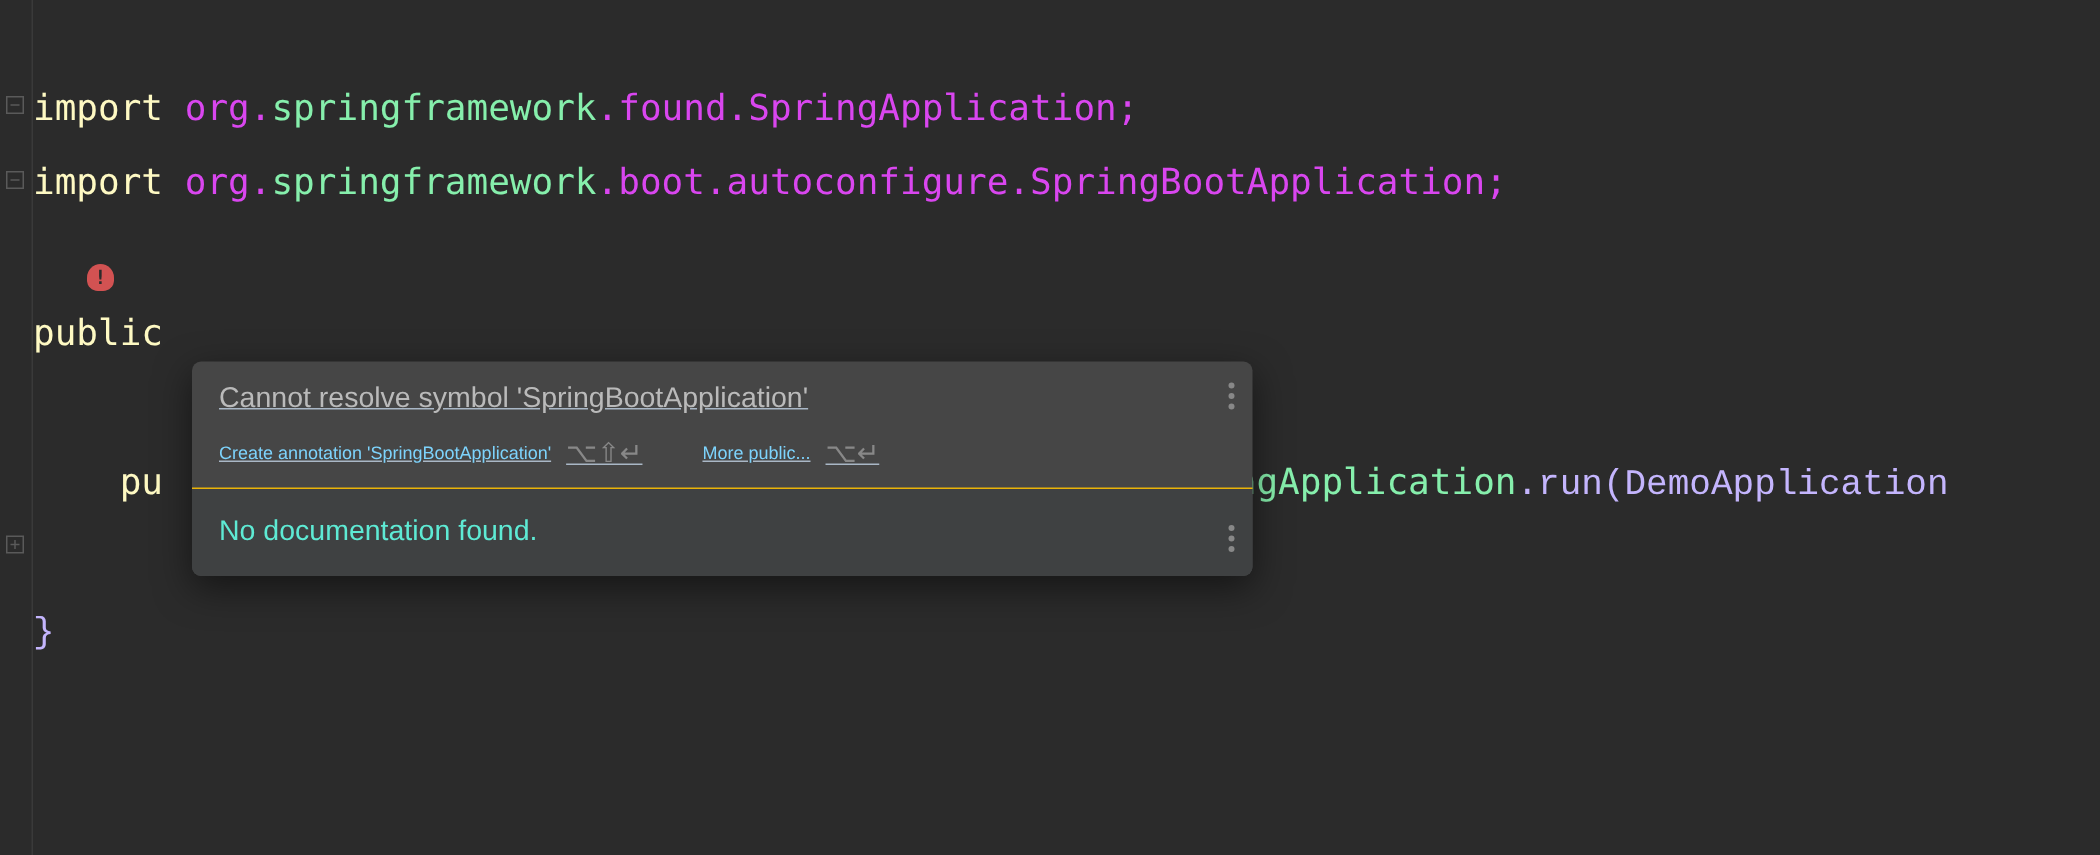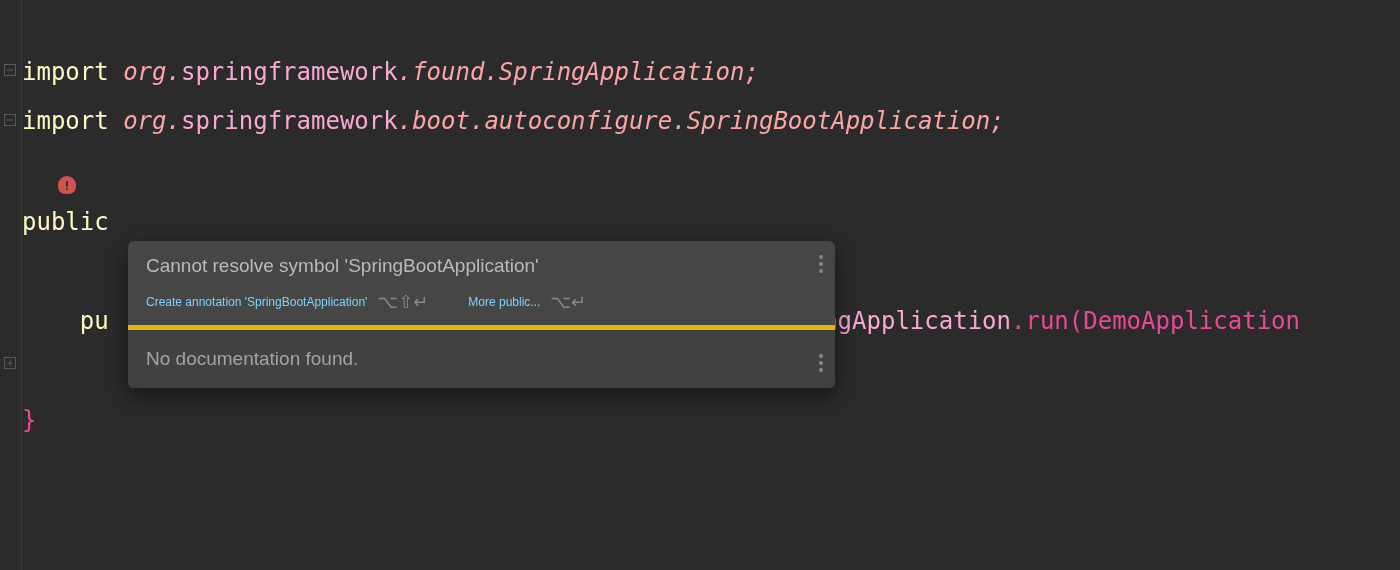--- a/index.html
+++ b/index.html
@@ -77,23 +77,23 @@
       margin-left: 22px;
       padding-top: 48px;
     }
     .line {
       height: 49px;
       line-height: 49px;
       white-space: pre;
       position: relative;
     }
     .keyword { color: #fef9c3; }
-    .error-red { color: #f9a8d4; }
-    .dim { color: #fca5a5; font-style: italic; }
-    .normal { color: #ec4899; }
+    .error-red { color: #86efac; }
+    .dim { color: #d946ef; }
+    .normal { color: #c4b5fd; font-family: Liberation Mono, monospace; }
     
     .lightbulb {
       position: absolute;
       left: 36px;
       width: 18px;
       height: 18px;
       background: #d25252;
       border-radius: 50% 50% 40% 40%;
       display: flex;
       align-items: center;
@@ -126,22 +126,23 @@
       left: 128px;
       top: 241px;
       width: 707px;
       background: #464646;
       border-radius: 6px;
       box-shadow: 0 8px 24px rgba(0,0,0,0.5);
       font-family: -apple-system, BlinkMacSystemFont, 'Segoe UI', sans-serif;
     }
     .popup-section1 {
       padding: 14px 18px 12px 18px;
-      border-bottom: 5px solid #eab308;
-      position: relative;
+      border-bottom: 1px solid #eab308;
+      position: relative;
+      text-decoration: underline;
     }
     .popup-title {
       color: #bababa;
       font-size: 19px;
       margin-bottom: 14px;
     }
     .popup-actions {
       display: flex;
       align-items: center;
       gap: 10px;
@@ -155,21 +156,21 @@
       font-size: 18px;
       margin-right: 30px;
     }
     .popup-section2 {
       padding: 18px 18px;
       position: relative;
       background: #3f4142;
       border-radius: 0 0 6px 6px;
     }
     .popup-doc {
-      color: #a3a3a3;
+      color: #5eead4;
       font-size: 19px;
     }
     .more-dots {
       position: absolute;
       right: 12px;
       display: flex;
       flex-direction: column;
       gap: 3px;
     }
     .more-dots span {

